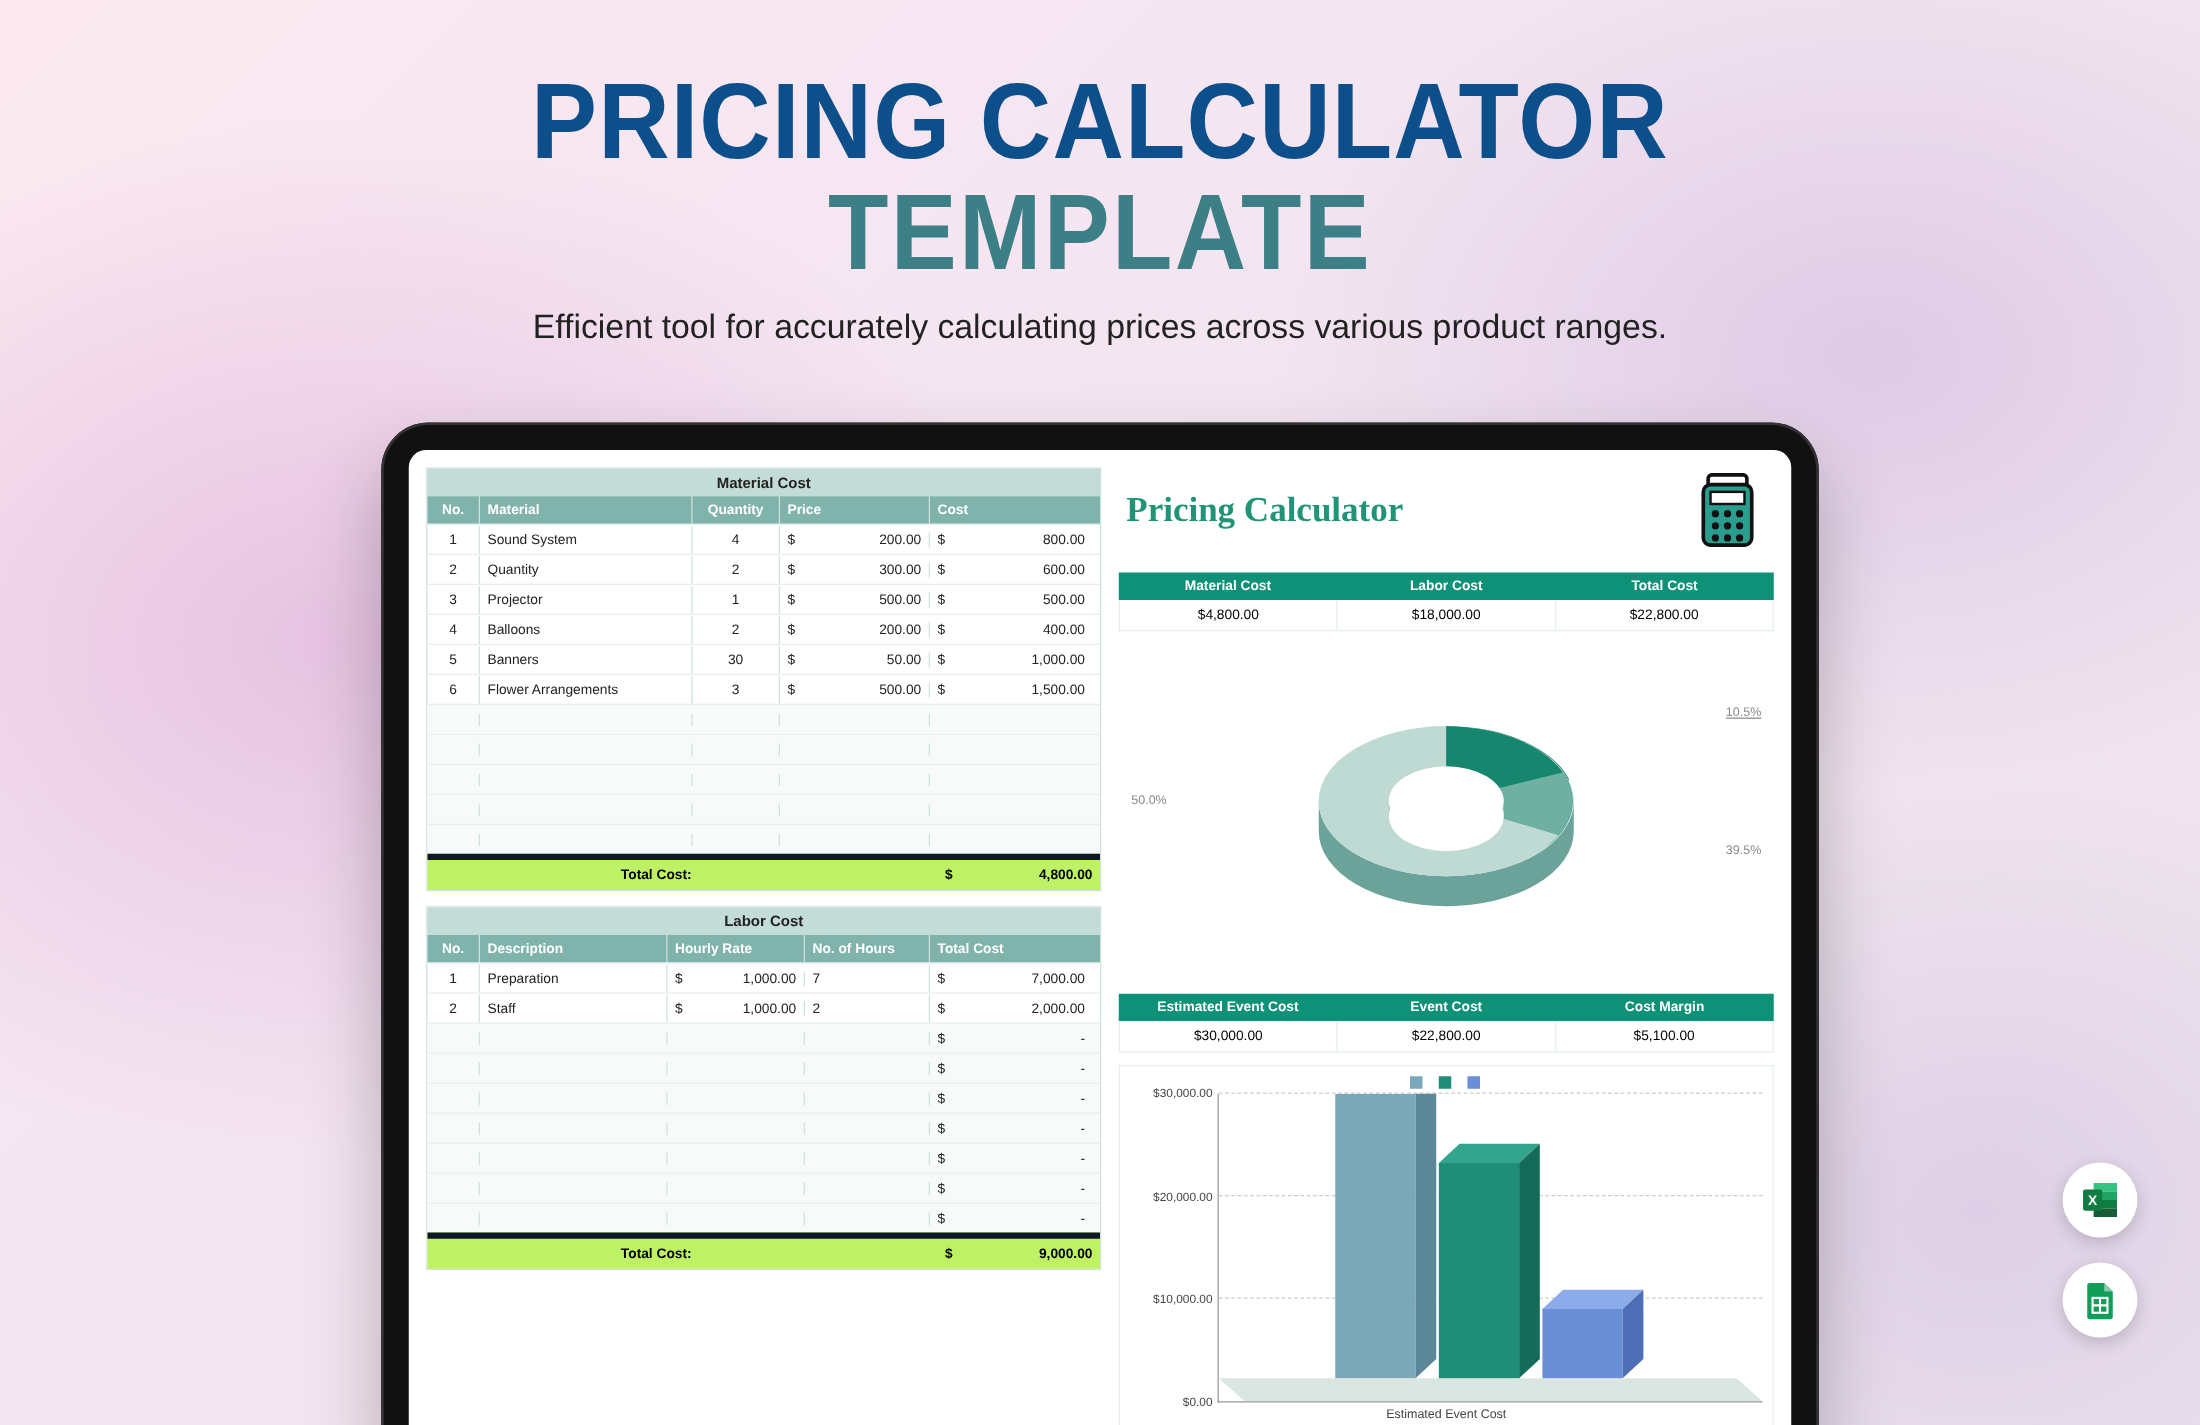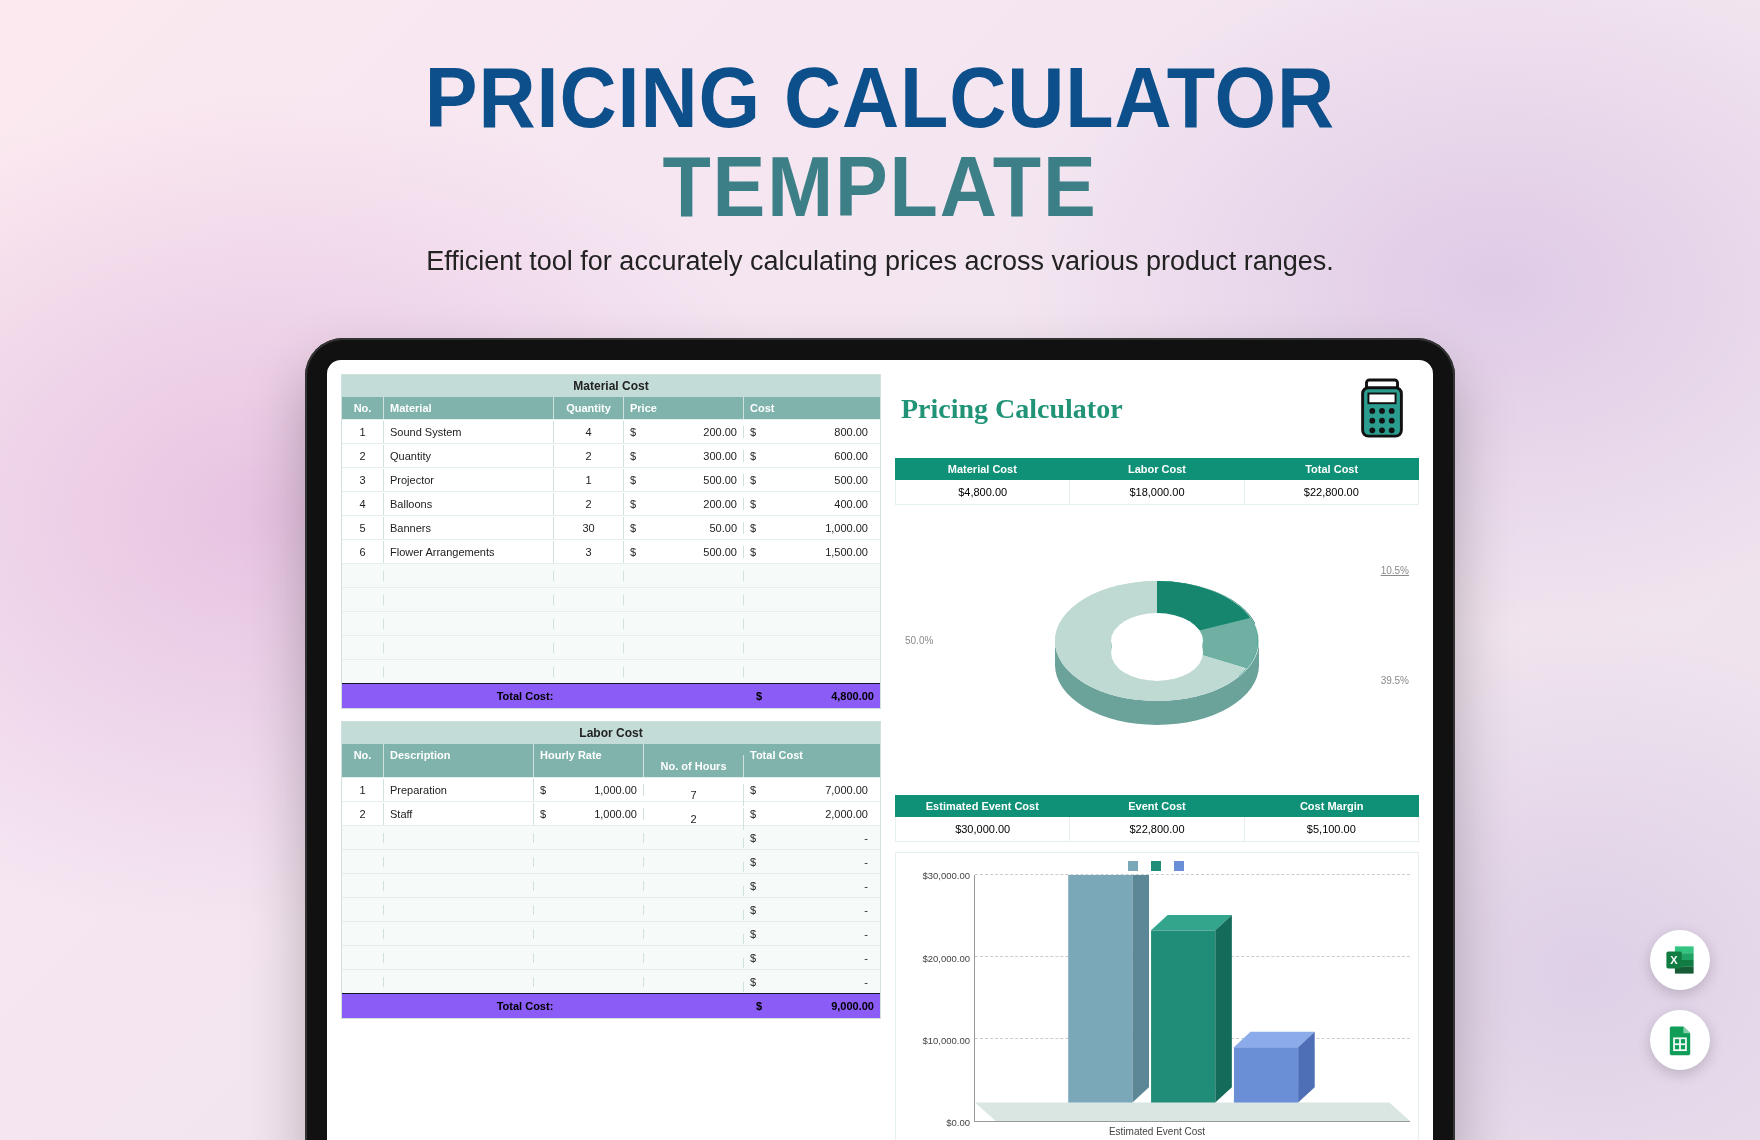--- a/index.html
+++ b/index.html
@@ -85,28 +85,28 @@
   .th, .td { padding: 5px 6px; border-right: 1px solid #d0e2de; }
   .th:last-child, .td:last-child { border-right: none; }
   .tbl-row { display: flex; font-size: 11px; color: #222; border-top: 1px solid #e5efec; height: 24px; align-items: center;}
   .tbl-row.empty { background: #f6faf9; }
   .c-no { width: 42px; text-align: center;}
   .c-mat { width: 170px; }
   .c-qty { width: 70px; text-align: center;}
   .c-pr { width: 120px; }
   .c-cost { width: 130px;}
   .money { display: flex; justify-content: space-between; padding: 0 6px;}
-  .total-row { display: flex; background: #8b5cf6; font-size: 11px; font-weight: 700; border-top: 1px solid #0f172a; gap: 42px;}
+  .total-row { display: flex; background: #bef264; font-size: 11px; font-weight: 700; border-top: 5px solid #0f172a; gap: 42px;}
   .total-lbl { flex: 1; text-align: center; padding: 6px;}
   .total-val { width: 130px; padding: 6px;}
   
   .l-no { width: 42px; text-align: center;}
   .l-desc { width: 150px;}
   .l-hr { width: 110px;}
-  .l-nh { width: 100px; text-align: center; margin-top: 11px;}
+  .l-nh { width: 100px; }
   .l-tc { width: 130px;}
   
   .pc-title-row { display: flex; align-items: center; justify-content: space-between; padding: 4px 6px 8px 6px;}
   .pc-title { color: #219478; font-size: 28px; font-weight: 900; font-family: Georgia, serif;}
   .calc-icon { width: 62px; height: 62px; }
   
   .sum-head { display: flex; background: #0f9177; color: #fff; font-size: 11px; font-weight: 700;}
   .sum-head > div { flex: 1; text-align: center; padding: 5px;}
   .sum-vals { display: flex; font-size: 11px; background: #fff; border: 1px solid #e5efec; border-top: none;}
   .sum-vals > div { flex: 1; text-align: center; padding: 6px; border-right: 1px solid #e5efec;}

